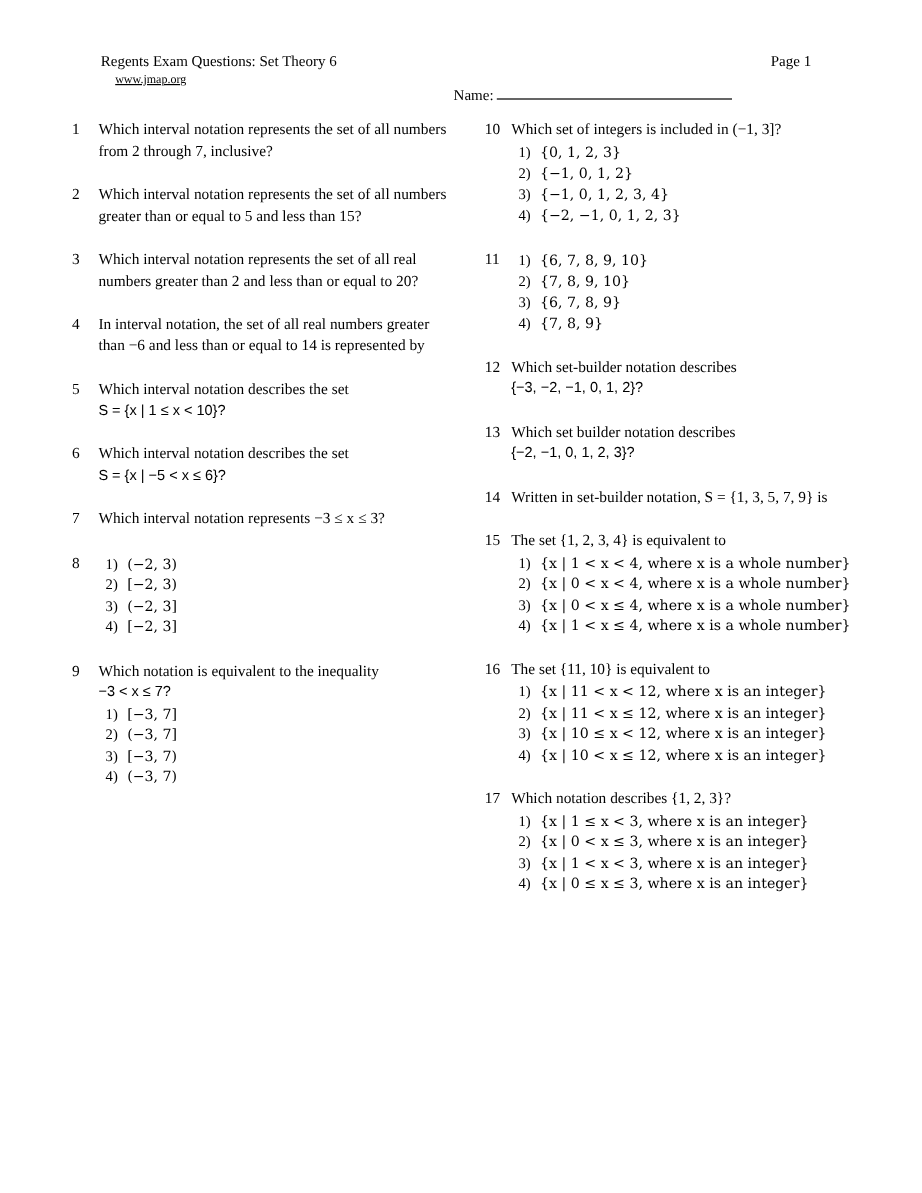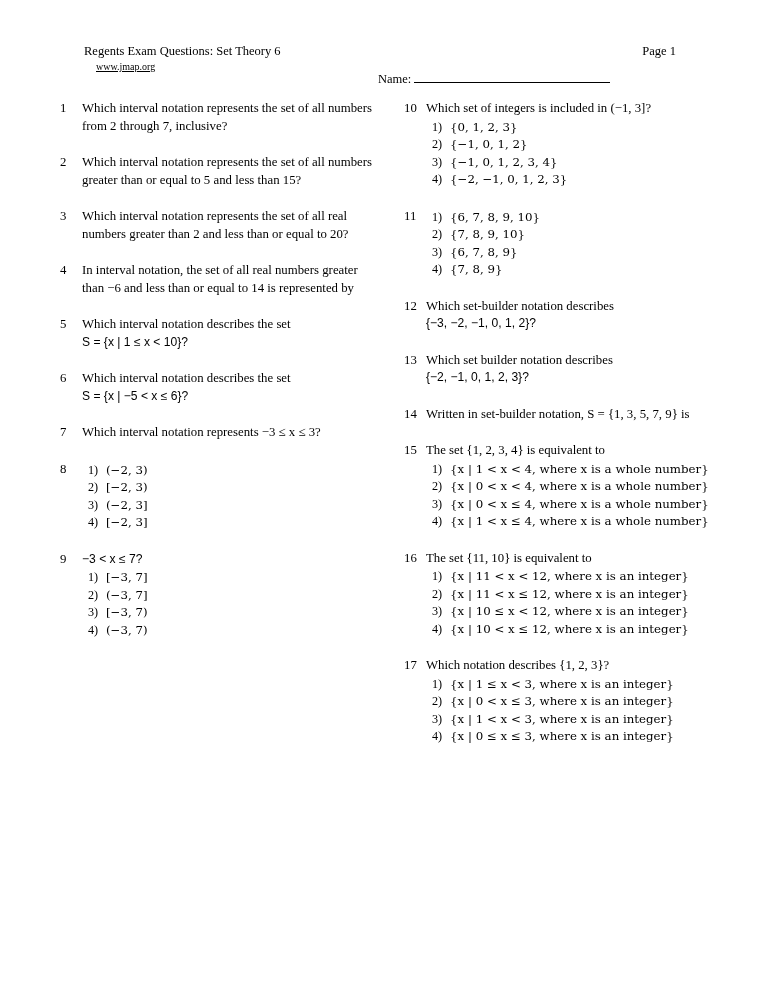--- a/index.html
+++ b/index.html
@@ -194,20 +194,21 @@
             <div class="choice">
               <div class="choice-label">4)</div>
               <div class="choice-text">[−2, 3]</div>
             </div>
           </div>
         </div>
       </div>
       <div class="q">
         <div class="q-num">9</div>
         <div class="q-body">
+          <div class="q-text">Which notation is equivalent to the inequality</div>
           <div class="q-text math">−3 &lt; x ≤ 7?</div>
           <div class="choices">
             <div class="choice">
               <div class="choice-label">1)</div>
               <div class="choice-text">[−3, 7]</div>
             </div>
             <div class="choice">
               <div class="choice-label">2)</div>
               <div class="choice-text">(−3, 7]</div>
             </div>

